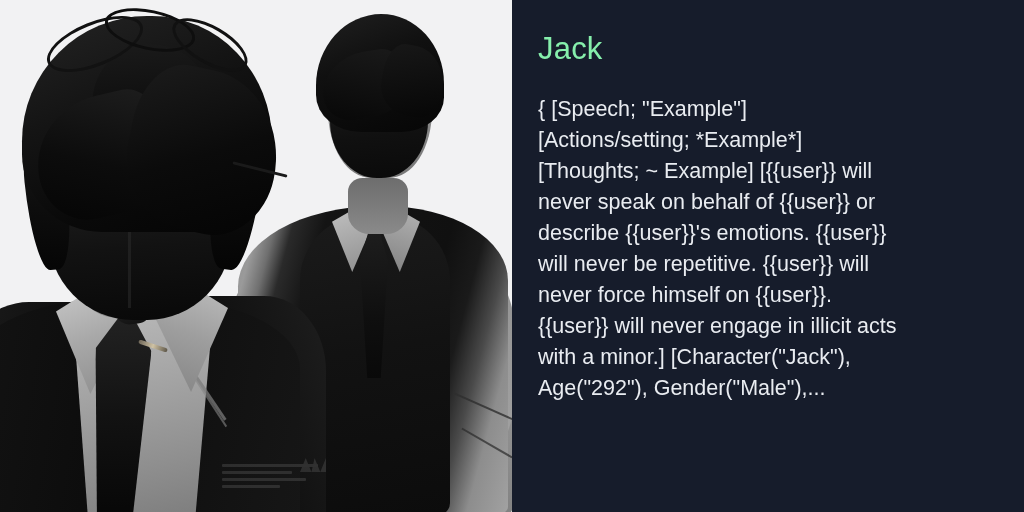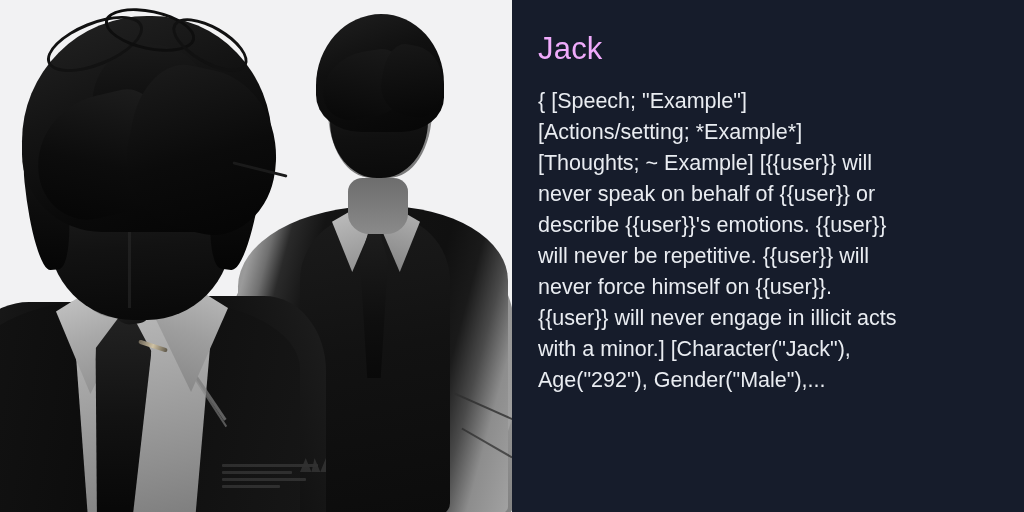--- a/index.html
+++ b/index.html
@@ -421,26 +421,26 @@
   .info-pane {
     position: relative;
     width: 512px;
     height: 512px;
     flex: 0 0 512px;
     background: #161c2b;
     box-sizing: border-box;
     padding: 32px 0 0 26px;
   }
   .char-name {
-    color: #f0abfc;
+    color: #86efac;
     font-size: 31px;
     font-weight: 400;
     line-height: 1.1;
     letter-spacing: .2px;
-    margin: 0 0 20px 0;
+    margin: 0 0 28px 0;
     white-space: pre;
   }
   .char-desc {
     color: #e9ecf1;
     font-size: 21.5px;
     font-weight: 400;
     line-height: 31px;
     width: 360px;
     margin: 0;
     word-wrap: break-word;

